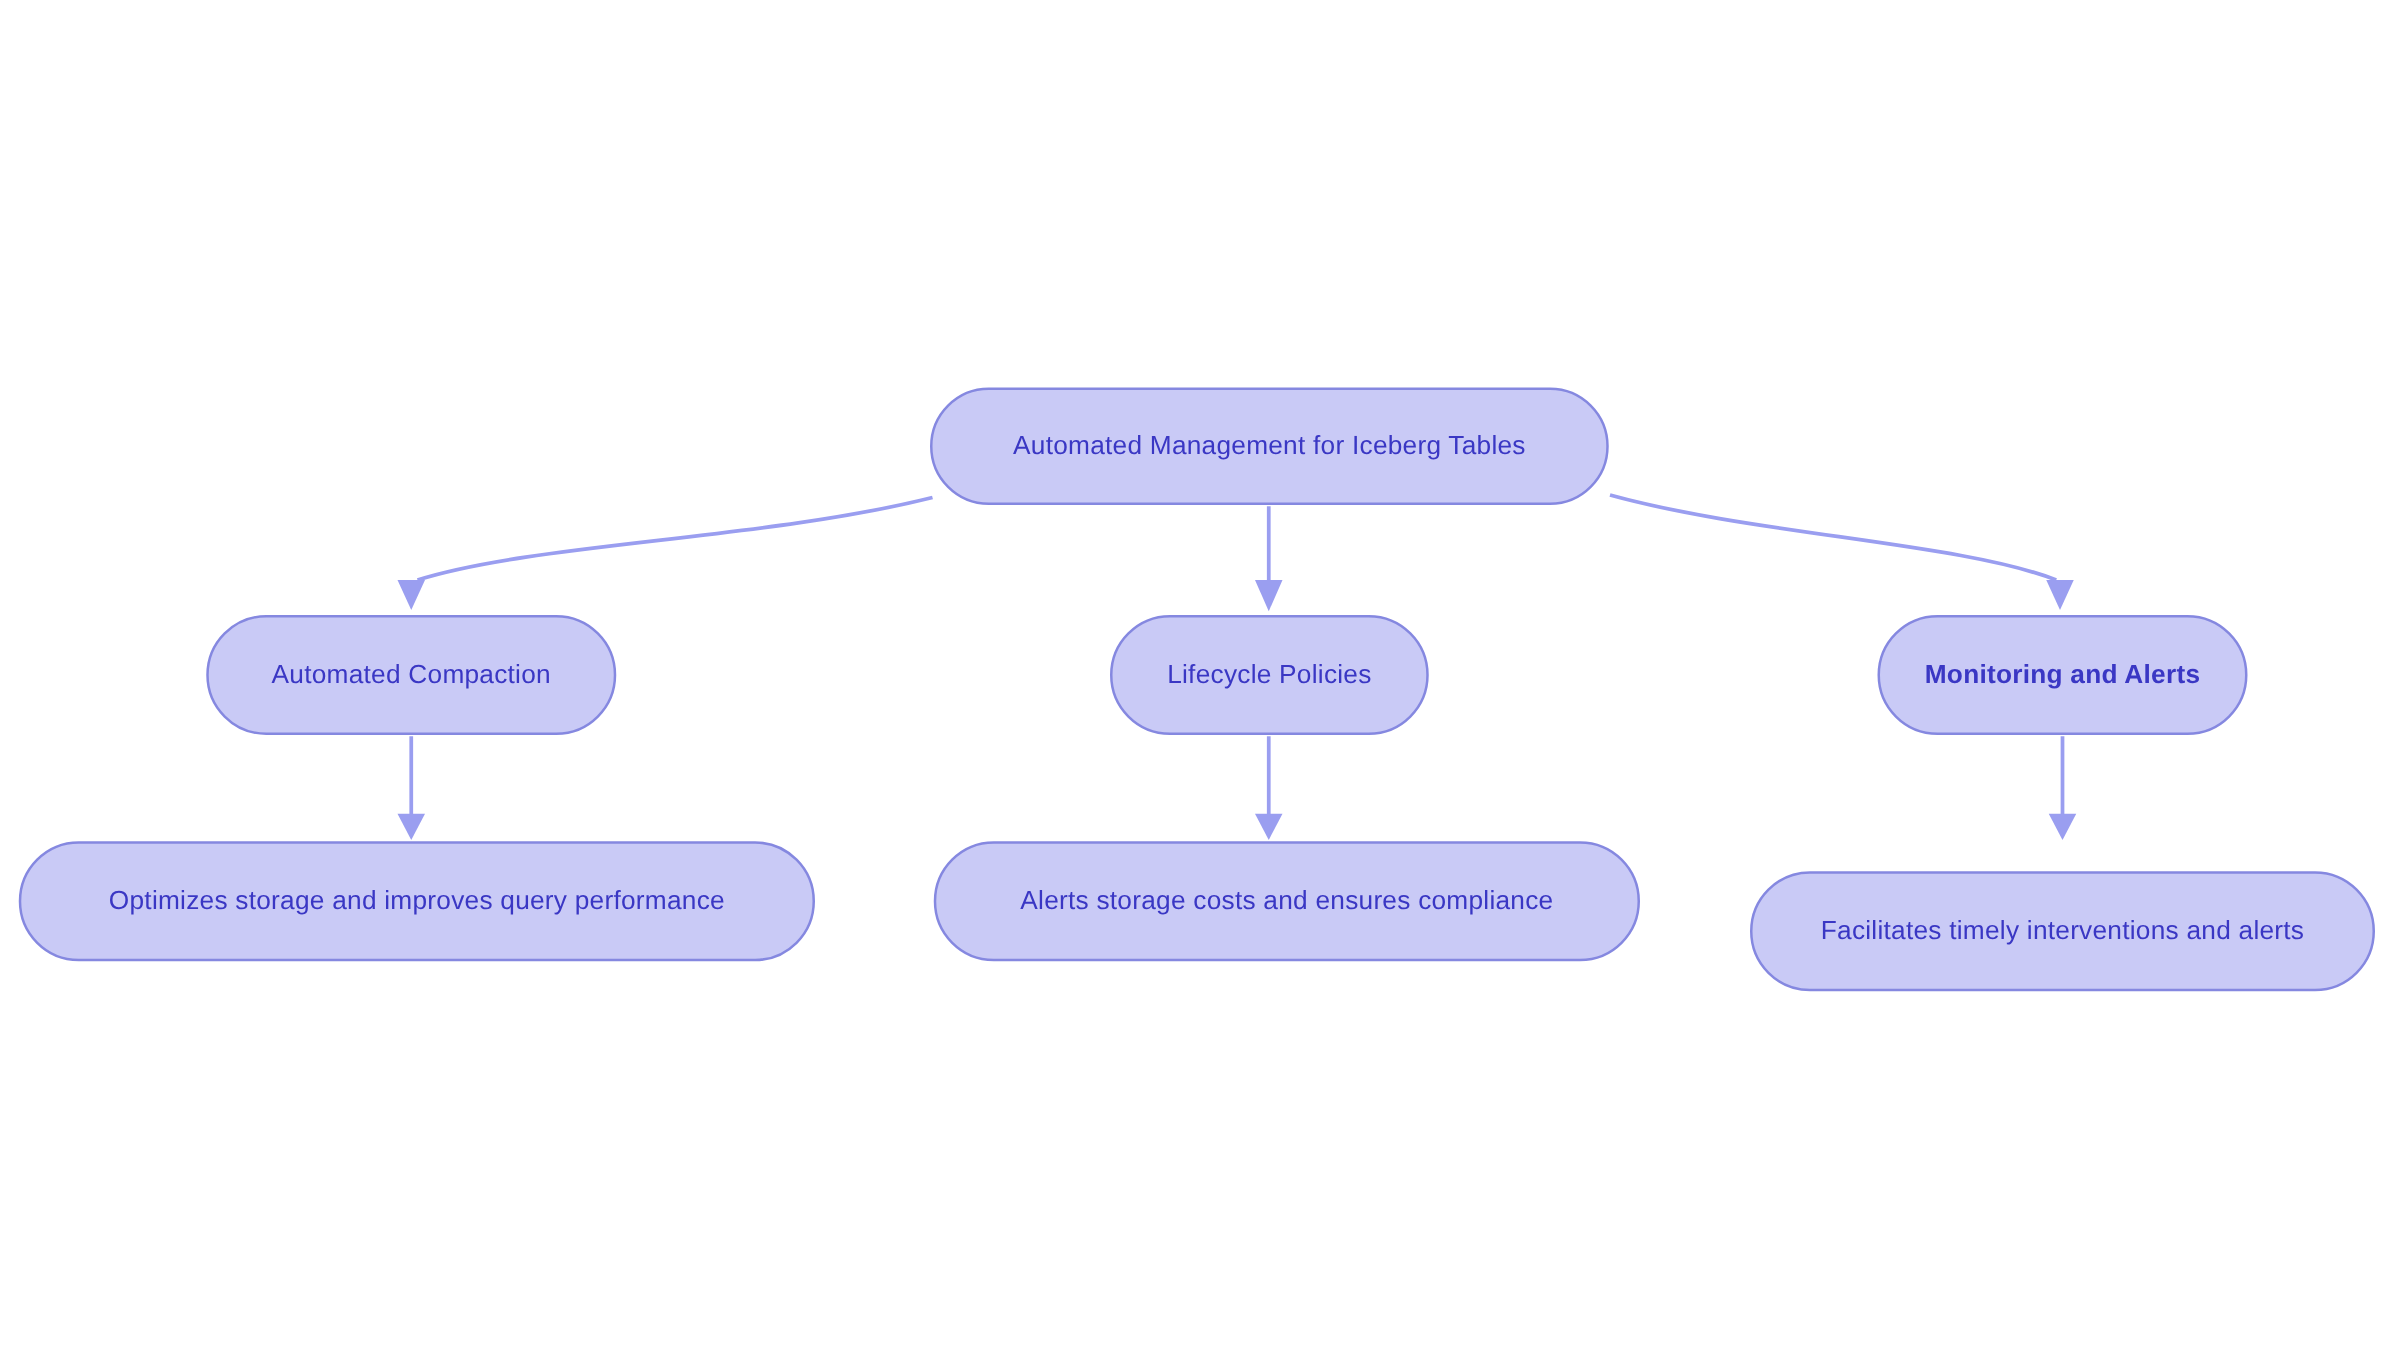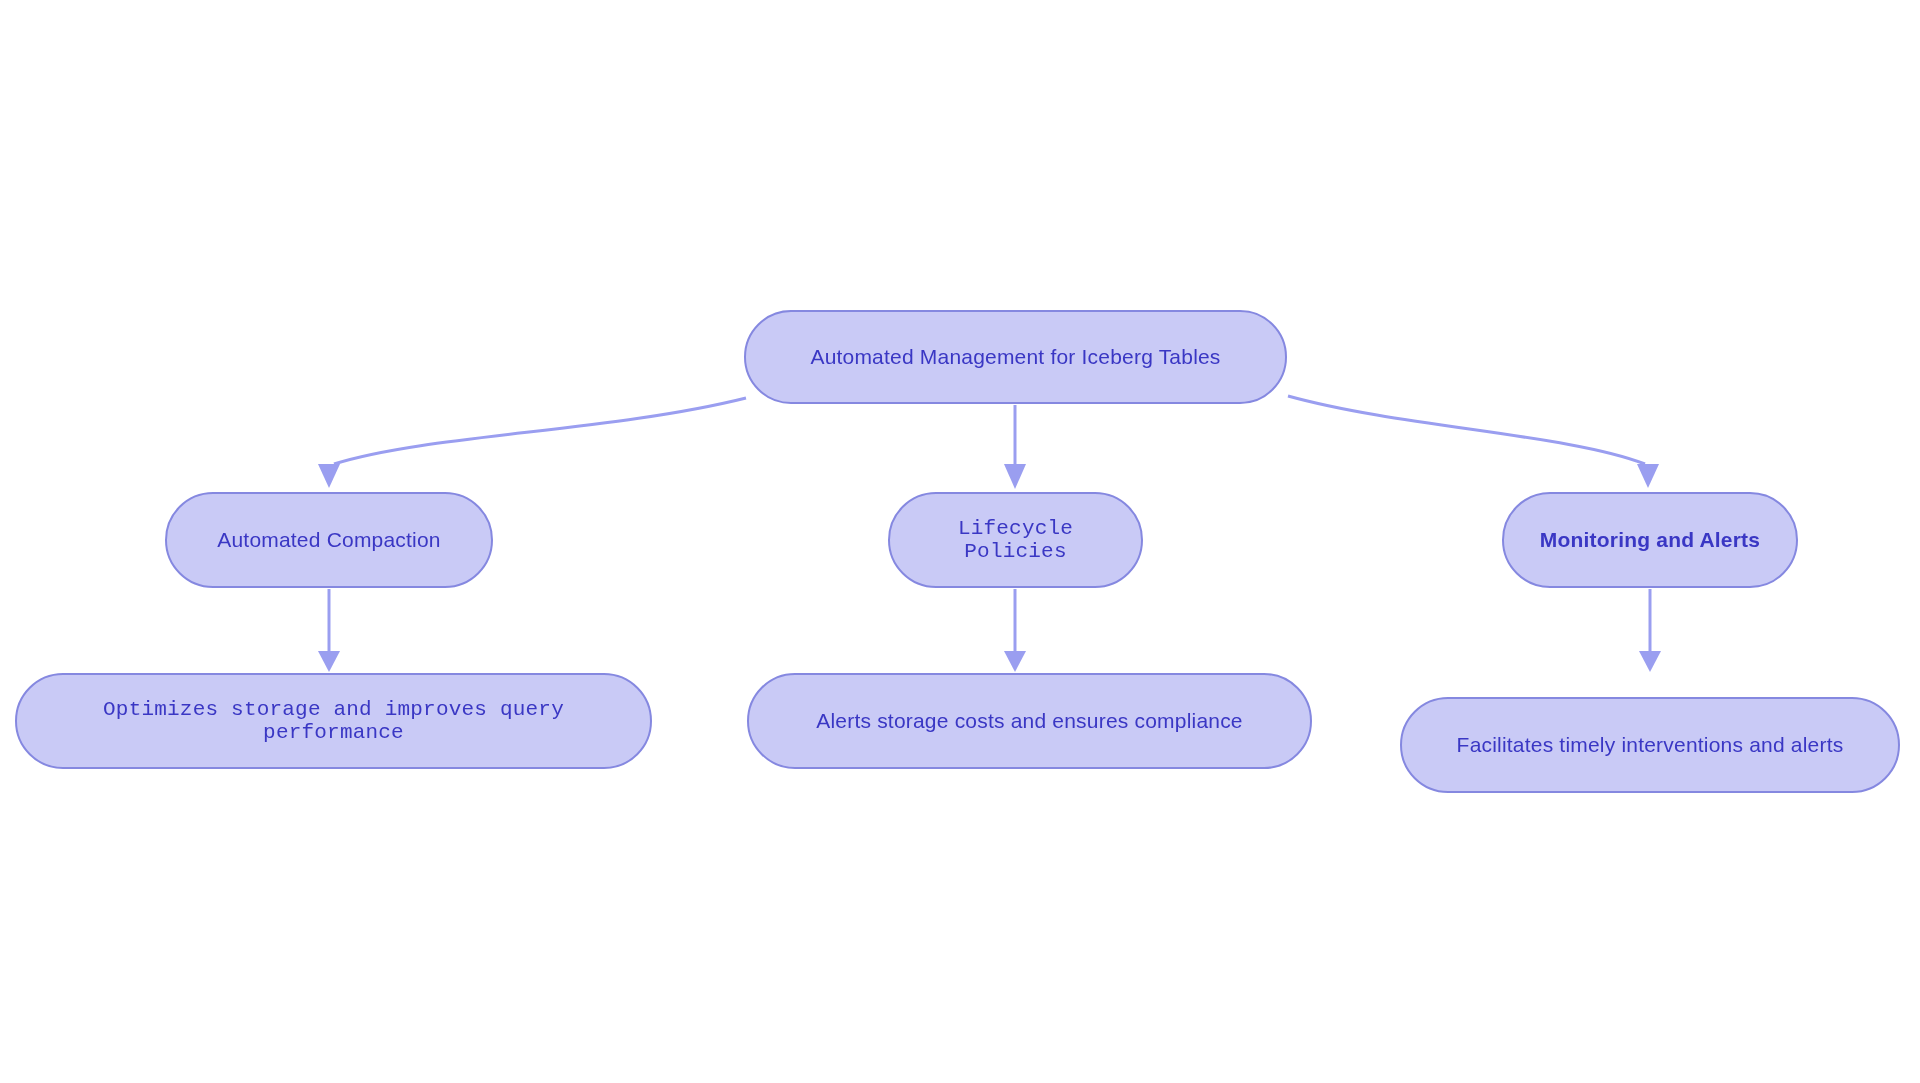--- a/index.html
+++ b/index.html
@@ -36,23 +36,23 @@
     justify-content: center;
     text-align: center;
     color: #3a37c4;
     font-size: 21px;
     letter-spacing: 0.2px;
     padding: 0 24px;
   }
   
   .node-root        { left: 744px;  top: 310px; width: 543px; height: 94px; }
   .node-compaction  { left: 165px;  top: 492px; width: 328px; height: 96px; text-align: center; }
-  .node-lifecycle   { left: 888px;  top: 492px; width: 255px; height: 96px; font-family: Liberation Mono, monospace; }
+  .node-lifecycle   { left: 888px;  top: 492px; width: 255px; height: 96px; }
   .node-monitoring  { left: 1502px; top: 492px; width: 296px; height: 96px; font-weight: bold; }
-  .node-benefit-1   { left: 15px;   top: 673px; width: 637px; height: 96px; font-family: Liberation Mono, monospace; }
+  .node-benefit-1   { left: 15px;   top: 673px; width: 637px; height: 96px; }
   .node-benefit-2   { left: 747px;  top: 673px; width: 565px; height: 96px; }
   .node-benefit-3   { left: 1400px; top: 697px; width: 500px; height: 96px; }
   .edge-line {
     stroke: #9a9ef0;
     stroke-width: 3;
     fill: none;
   }
   .edge-head {
     fill: #9a9ef0;
     stroke: none;

